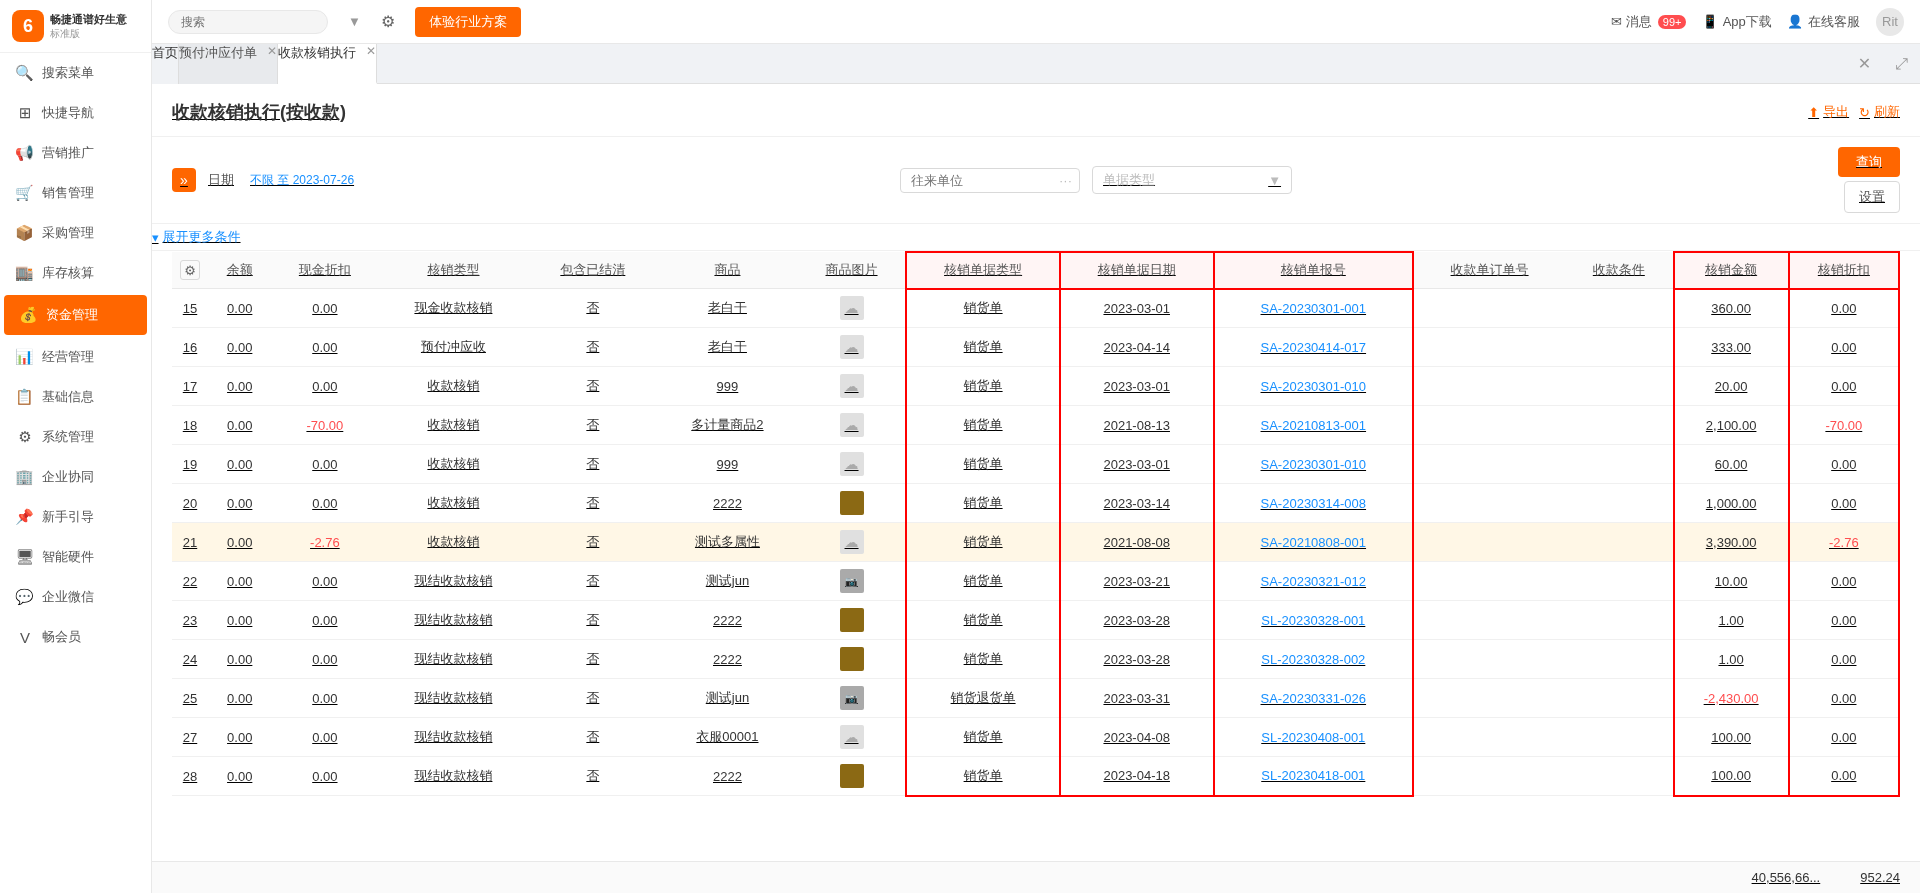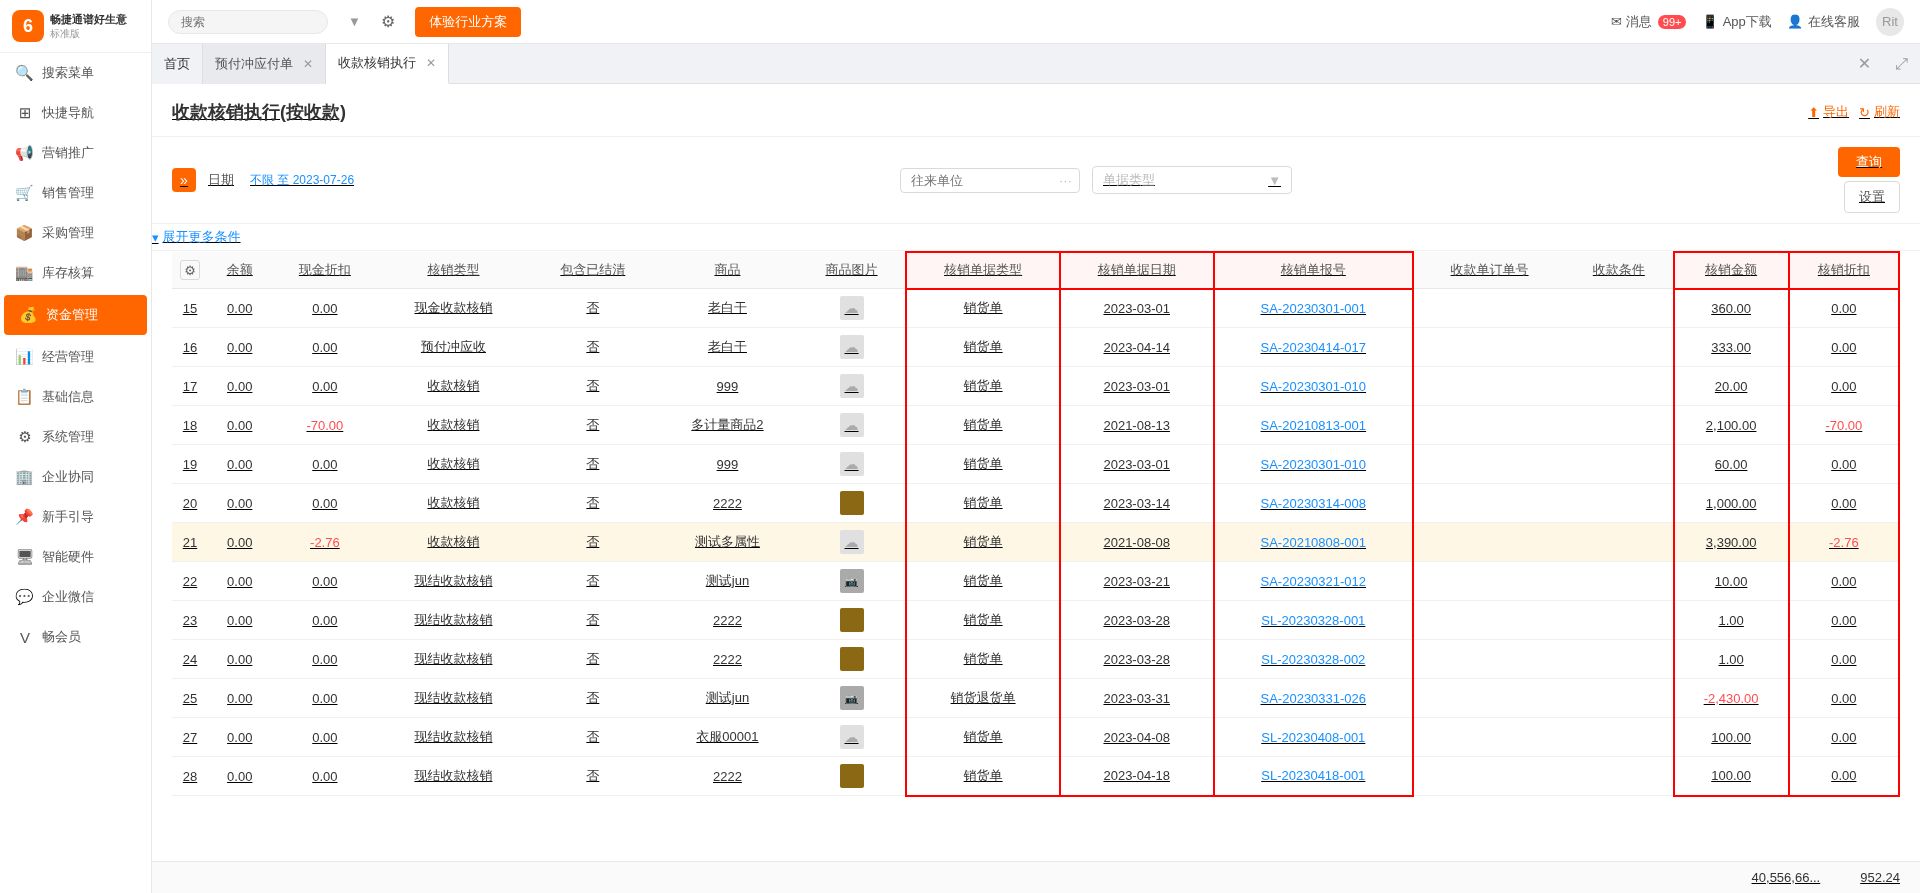--- a/index.html
+++ b/index.html
@@ -24,21 +24,21 @@
     .top-header-arrow { color: #999; }
     .top-header-gear { color: #666; font-size: 16px; cursor: pointer; }
     .top-header-btn { background: #ff6600; color: #fff; border: none; border-radius: 4px; padding: 6px 14px; font-size: 13px; cursor: pointer; }
     .top-header-right { display: flex; align-items: center; gap: 16px; color: #555; font-size: 13px; }
     .badge-red { background: #ff4d4f; color: white; border-radius: 10px; padding: 1px 5px; font-size: 11px; margin-left: 2px; }
     .top-header-right-item { display: flex; align-items: center; gap: 4px; cursor: pointer; }
     .user-avatar { width: 28px; height: 28px; background: #e8e8e8; border-radius: 50%; display: flex; align-items: center; justify-content: center; font-size: 11px; color: #999; }
 
     
     .tab-bar { display: flex; align-items: center; background: #f0f2f5; border-bottom: 1px solid #e0e0e0; padding: 0; height: 40px; }
-    .tab { display: flex; align-items: center; padding: 0 12px; height: 40px; background: #e8eaed; border-right: 1px solid #ddd; cursor: pointer; color: #555; gap: 6px; font-size: 13px; }
+    .tab { display: flex; align-items: flex-start; padding: 0 0; height: 40px; background: #e8eaed; border-right: 1px solid #ddd; cursor: pointer; color: #555; gap: 6px; font-size: 13px; }
     .tab.home { background: #f0f2f5; color: #333; font-weight: 500; }
     .tab.active { background: #fff; color: #333; border-bottom: 2px solid #fff; }
     .tab-close { color: #999; font-size: 12px; margin-left: 4px; cursor: pointer; }
     .tab-spacer { flex: 1; }
     .tab-action { padding: 0 12px; color: #999; cursor: pointer; font-size: 16px; }
 
     
     .page-body { flex: 1; background: #fff; overflow: hidden; display: flex; flex-direction: column; text-decoration: underline; }
     .page-header { padding: 16px 20px 12px; display: flex; align-items: center; justify-content: space-between; border-bottom: 1px solid #f0f0f0; }
     .page-title { font-size: 18px; font-weight: 600; color: #333; }

